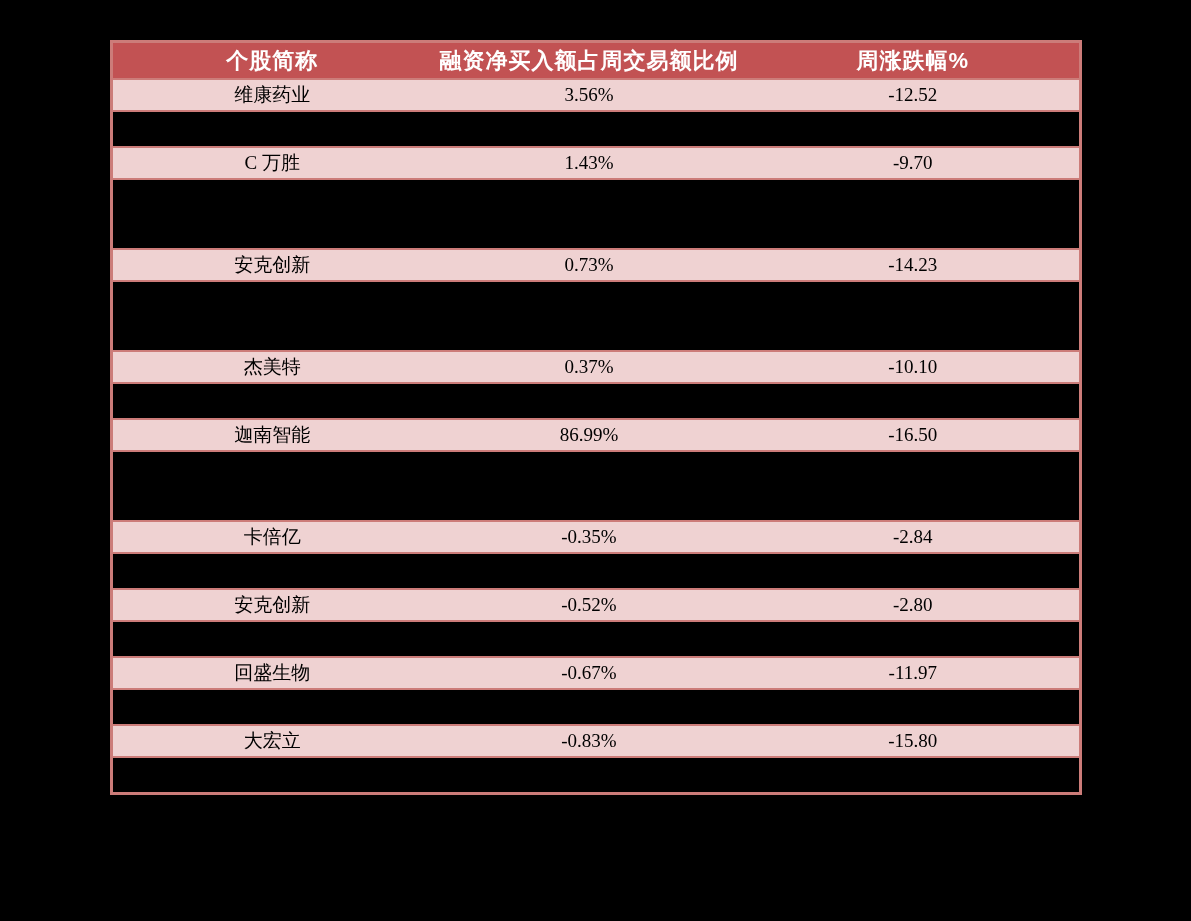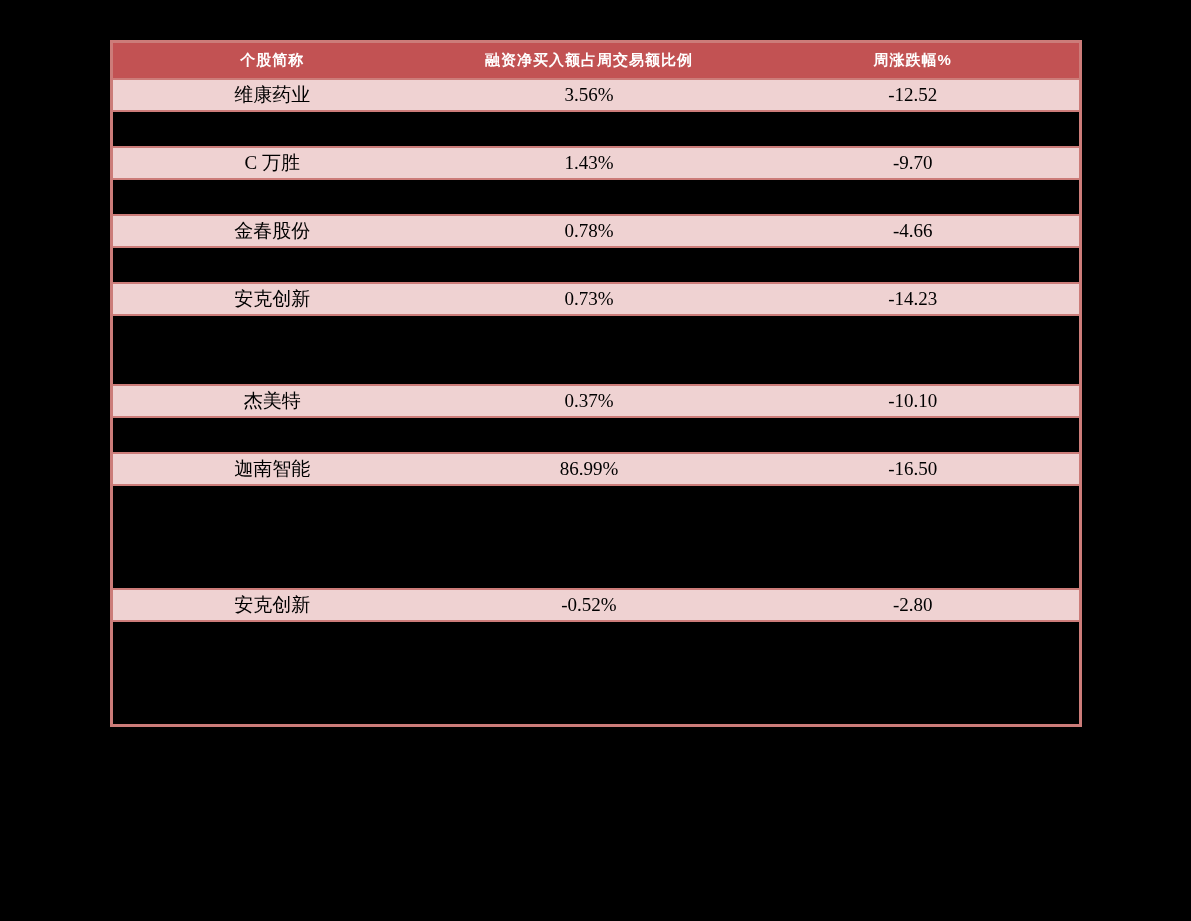--- a/index.html
+++ b/index.html
@@ -21,21 +21,21 @@
     width: 969px;
     border-collapse: collapse;
     table-layout: fixed;
     border: 3px solid #CC7C79;
   }
   .stock-table th {
     background: #C25253;
     color: #FFFFFF;
     font-family: "Liberation Sans", "DejaVu Sans", sans-serif;
     font-weight: bold;
-    font-size: 15px;
+    font-size: 22px;
     height: 35px;
     text-align: center;
     padding: 0;
     letter-spacing: 1px;
   }
   .stock-table tr.data-row td {
     background: #EFD2D2;
     border-top: 2px solid #CC7C79;
     border-bottom: 2px solid #CC7C79;
     color: #000000;
@@ -78,25 +78,20 @@
         <td colspan="3"></td>
       </tr>
       <tr class="data-row">
         <td>C 万胜</td>
         <td>1.43%</td>
         <td>-9.70</td>
       </tr>
       <tr class="gap-row">
         <td colspan="3"></td>
       </tr>
-      <tr class="data-row">
-        <td>金春股份</td>
-        <td>0.78%</td>
-        <td>-4.66</td>
-      </tr>
       <tr class="gap-row">
         <td colspan="3"></td>
       </tr>
       <tr class="data-row">
         <td>安克创新</td>
         <td>0.73%</td>
         <td>-14.23</td>
       </tr>
       <tr class="gap-row">
         <td colspan="3"></td>
@@ -116,31 +111,46 @@
         <td>迦南智能</td>
         <td>86.99%</td>
         <td>-16.50</td>
       </tr>
       <tr class="gap-row">
         <td colspan="3"></td>
       </tr>
       <tr class="gap-row">
         <td colspan="3"></td>
       </tr>
+      <tr class="data-row">
+        <td>卡倍亿</td>
+        <td>-0.35%</td>
+        <td>-2.84</td>
+      </tr>
       <tr class="gap-row">
         <td colspan="3"></td>
       </tr>
       <tr class="data-row">
         <td>安克创新</td>
         <td>-0.52%</td>
         <td>-2.80</td>
       </tr>
       <tr class="gap-row">
         <td colspan="3"></td>
       </tr>
+      <tr class="data-row">
+        <td>回盛生物</td>
+        <td>-0.67%</td>
+        <td>-11.97</td>
+      </tr>
       <tr class="gap-row">
         <td colspan="3"></td>
+      </tr>
+      <tr class="data-row">
+        <td>大宏立</td>
+        <td>-0.83%</td>
+        <td>-15.80</td>
       </tr>
       <tr class="gap-row">
         <td colspan="3"></td>
       </tr>
     </tbody>
 </table>
 
 </body></html>

